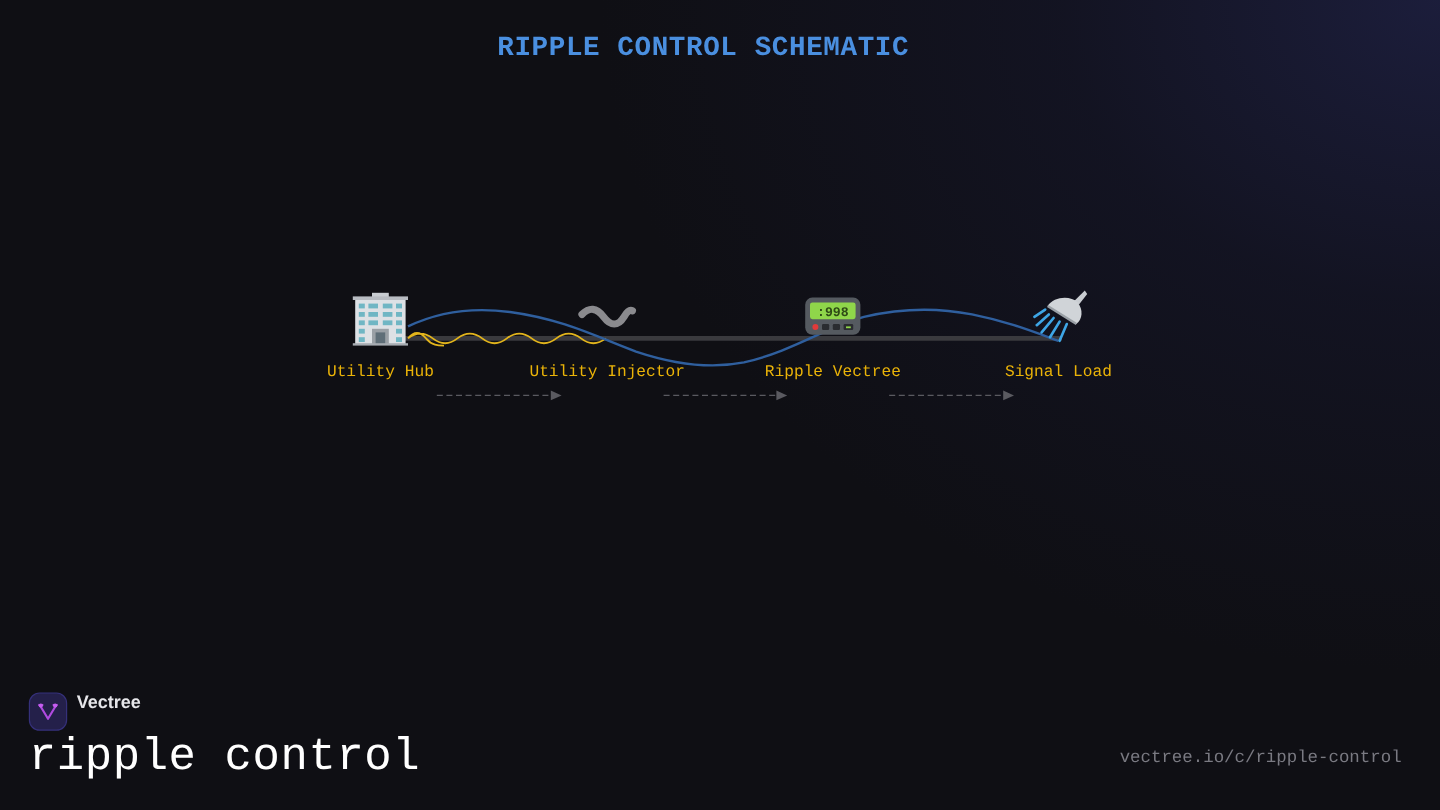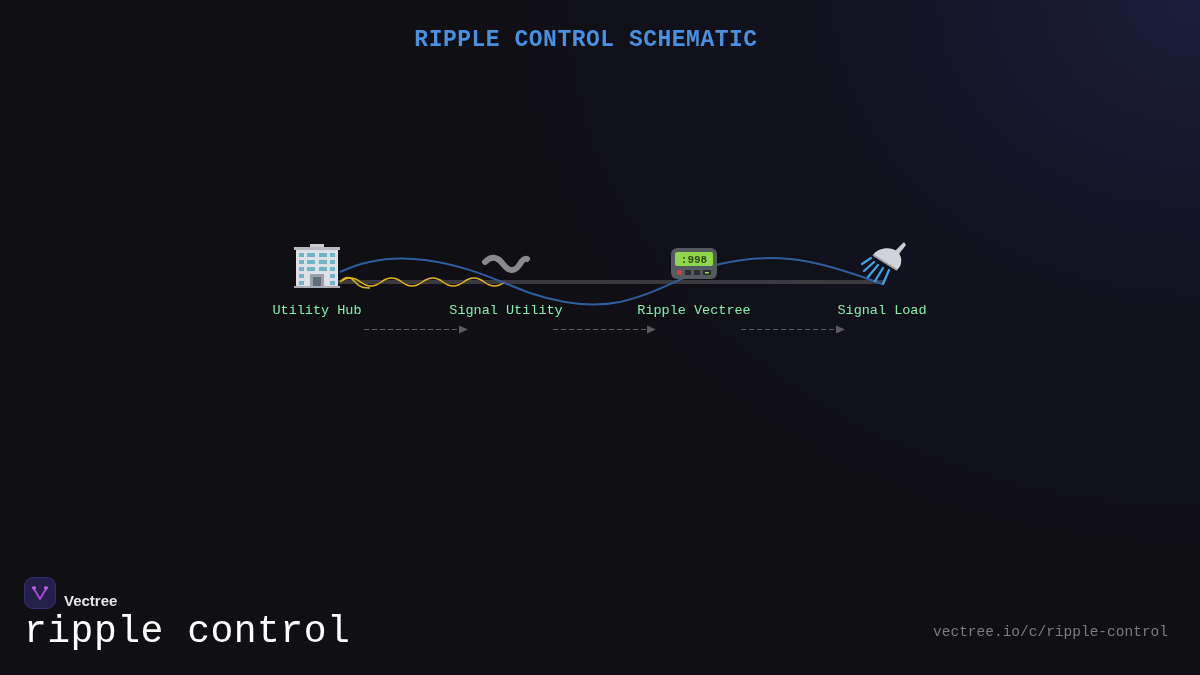--- a/index.html
+++ b/index.html
@@ -13,26 +13,26 @@
     background: radial-gradient(ellipse 700px 560px at 1200px 0px, rgba(30,32,66,0.85) 0%, rgba(22,23,45,0.55) 45%, rgba(15,15,20,0) 100%);
     pointer-events: none;
   }
   .title {
     position: absolute; top: 27px; left: 0; width: 1172px; text-align: center;
     color: #4a8fe0; font-weight: bold; font-size: 23px; letter-spacing: 0.5px;
     font-family: "Liberation Mono", "DejaVu Sans Mono", monospace;
   }
   svg.diagram { position: absolute; left: 0; top: 0; }
   .node-label {
-    position: absolute; top: 303px; color: #86efac; font-size: 13.5px;
+    position: absolute; top: 303px; color: #eab308; font-size: 13.5px;
     transform: translateX(-50%); white-space: nowrap;
     font-family: "Liberation Mono", "DejaVu Sans Mono", monospace;
   }
   .brand {
-    position: absolute; left: 24px; top: 577px; display: flex; align-items: flex-end; gap: 8px;
+    position: absolute; left: 24px; top: 577px; display: flex; align-items: flex-start; gap: 8px;
   }
   .brand-logo {
     width: 32px; height: 32px; border-radius: 9px; background: #24204a;
     border: 1px solid #35307a; display: flex; align-items: center; justify-content: center;
     box-sizing: border-box;
   }
   .brand-name {
     color: #e6e6ea; font-weight: bold; font-size: 15px;
     font-family: "Liberation Sans", "DejaVu Sans", sans-serif;
   }
@@ -124,21 +124,21 @@
       <line x1="871" y1="258" x2="862" y2="264"></line>
       <line x1="874" y1="262" x2="864" y2="271"></line>
       <line x1="878" y1="265" x2="868" y2="277"></line>
       <line x1="883" y1="268" x2="875" y2="281"></line>
       <line x1="889" y1="270" x2="883" y2="284"></line>
     </g>
   </g>
 </svg>
 
 <div class="node-label" style="left:317px">Utility Hub</div>
-<div class="node-label" style="left:506px">Signal Utility</div>
+<div class="node-label" style="left:506px">Utility Injector</div>
 <div class="node-label" style="left:694px">Ripple Vectree</div>
 <div class="node-label" style="left:882px">Signal Load</div>
 
 <div class="brand">
   <div class="brand-logo">
     <svg width="20" height="20" viewBox="0 0 20 20">
       <path d="M4,6 L10,16 L16,6" fill="none" stroke="#b04ae0" stroke-width="1.8" stroke-linejoin="round"></path>
       <path d="M4,6 L2,4 M4,6 L6,4 M16,6 L14,4 M16,6 L18,4" stroke="#b04ae0" stroke-width="1.3"></path>
       <circle cx="4" cy="5" r="1.8" fill="#c45ef0"></circle>
       <circle cx="16" cy="5" r="1.8" fill="#c45ef0"></circle>

